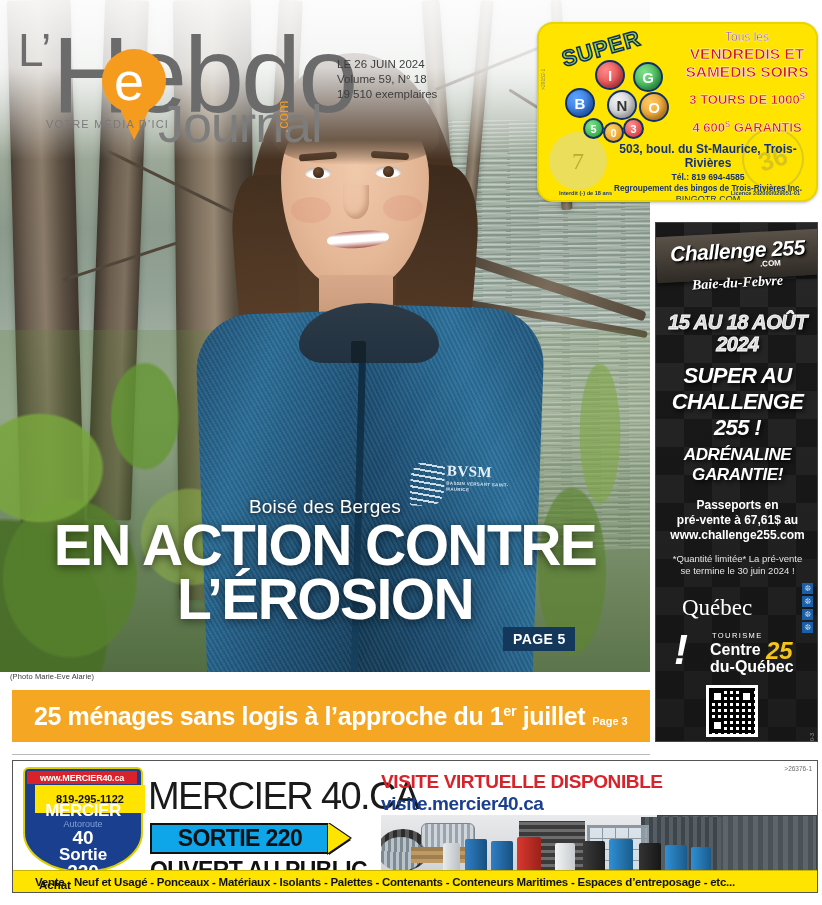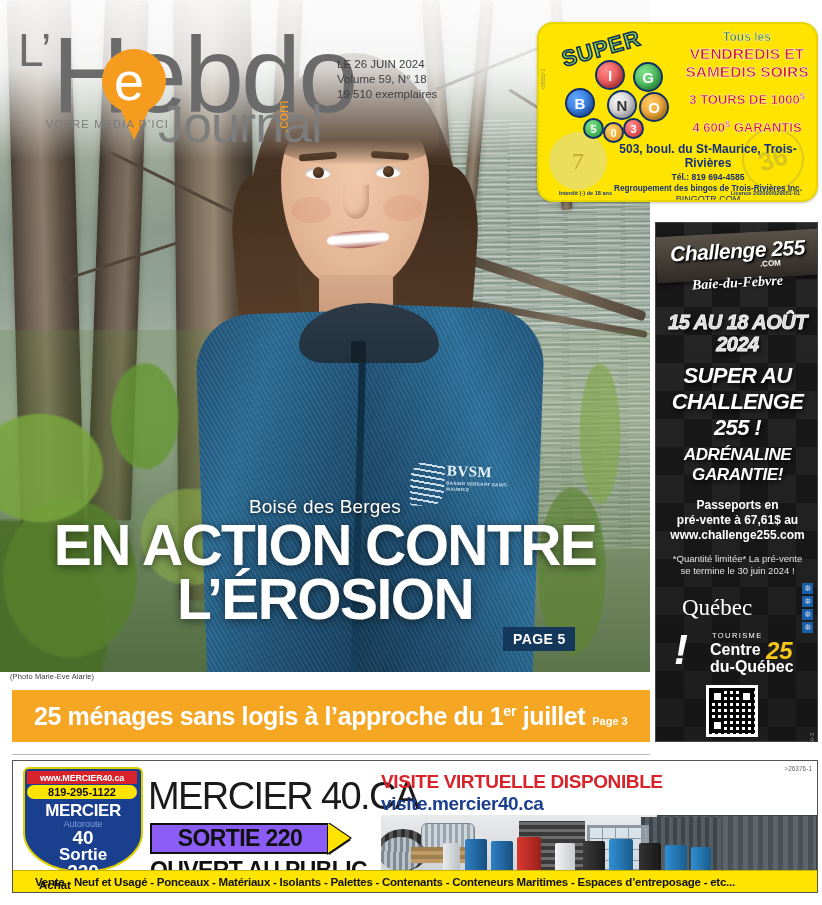--- a/index.html
+++ b/index.html
@@ -307,21 +307,21 @@
   .bmini{
     position:absolute; width:21px; height:21px; border-radius:50%;
     display:flex; align-items:center; justify-content:center;
     font-weight:700; font-size:11px; color:#fff; border:2px solid #10306a;
   }
   .bm-5{ left:30px; top:86px; background:radial-gradient(circle at 35% 30%,#7fe08a,#1f9b36); }
   .bm-0{ left:50px; top:90px; background:radial-gradient(circle at 35% 30%,#ffd36a,#dd8a10); }
   .bm-3{ left:70px; top:86px; background:radial-gradient(circle at 35% 30%,#ff9090,#cf2a2a); }
 
   .bingo-right{ position:absolute; left:140px; top:6px; width:136px; text-align:center; }
-  .b-l1{ color:#4d7c0f; font-size:12px; font-weight:700; -webkit-text-stroke:.4px #fff; }
+  .b-l1{ color:#701a75; font-size:12px; font-weight:400; -webkit-text-stroke:.4px #fff; }
   .b-l2{ color:#d2131b; font-size:15.5px; font-weight:700; line-height:17px;
          -webkit-text-stroke:.5px #fff; margin-top:1px; }
   .b-l3{ color:#d2131b; font-size:13px; font-weight:700; line-height:16px; margin-top:8px;
          -webkit-text-stroke:.4px #fff; }
   .b-l3 sup{ font-size:.7em; }
 
   .bingo-addr{
     position:absolute; left:62px; top:118px; width:214px; text-align:center;
     color:#14307a; font-weight:700;
   }
@@ -465,23 +465,23 @@
     border:2px solid #ddd000;
     border-radius:6px 6px 50% 50% / 6px 6px 38% 38%;
   }
   .m-url{
     position:absolute; left:4px; top:4px; width:110px; height:13px;
     background:#d8232a; color:#fff; font-size:9px; font-weight:700;
     display:flex; align-items:center; justify-content:center;
     letter-spacing:-.2px;
   }
   .m-tel{
-    position:absolute; left:4px; top:18px; width:110px; height:14px;
+    position:absolute; left:12px; top:18px; width:110px; height:28px;
     background:#ffe400; color:#111; font-size:11px; font-weight:700;
-    display:flex; align-items:center; justify-content:center;border-radius:7px;
+    display:flex; align-items:center; justify-content:center;
   }
   .m-name{
     position:absolute; left:0; top:34px; width:120px; text-align:center;
     color:#fff; font-size:17px; font-weight:700; letter-spacing:-.4px;
   }
   .m-auto{
     position:absolute; left:0; top:52px; width:120px; text-align:center;
     color:#7fa0d8; font-size:9px;
   }
   .m-40{ position:absolute; left:0; top:60px; width:120px; text-align:center;
@@ -492,21 +492,21 @@
          color:#fff; font-size:19px; font-weight:700; }
   .m-inc{ position:absolute; left:0; top:112px; width:120px; text-align:center;
          color:#cfd8ee; font-size:6.5px; font-weight:700; }
 
   .m-big{
     position:absolute; left:135px; top:14px;
     font-size:38px; font-weight:400; color:#1a1a1a; letter-spacing:-1.6px;
   }
   .m-sortie220{
     position:absolute; left:137px; top:62px; width:180px; height:31px;
-    background:#8b5cf6; border:2.5px solid #111;
+    background:#0ea5e9; border:2.5px solid #111;
     display:flex; align-items:center; justify-content:center;
     color:#111; font-size:23px; font-weight:700; letter-spacing:-.6px;
   }
   .m-arrow{
     position:absolute; left:315px; top:62px; width:0; height:0;
     border-top:15.5px solid transparent; border-bottom:15.5px solid transparent;
     border-left:22px solid #ffe400;
     filter:drop-shadow(2px 0 0 #111) drop-shadow(-1px 2px 0 #111);
   }
   .m-ouvert{

